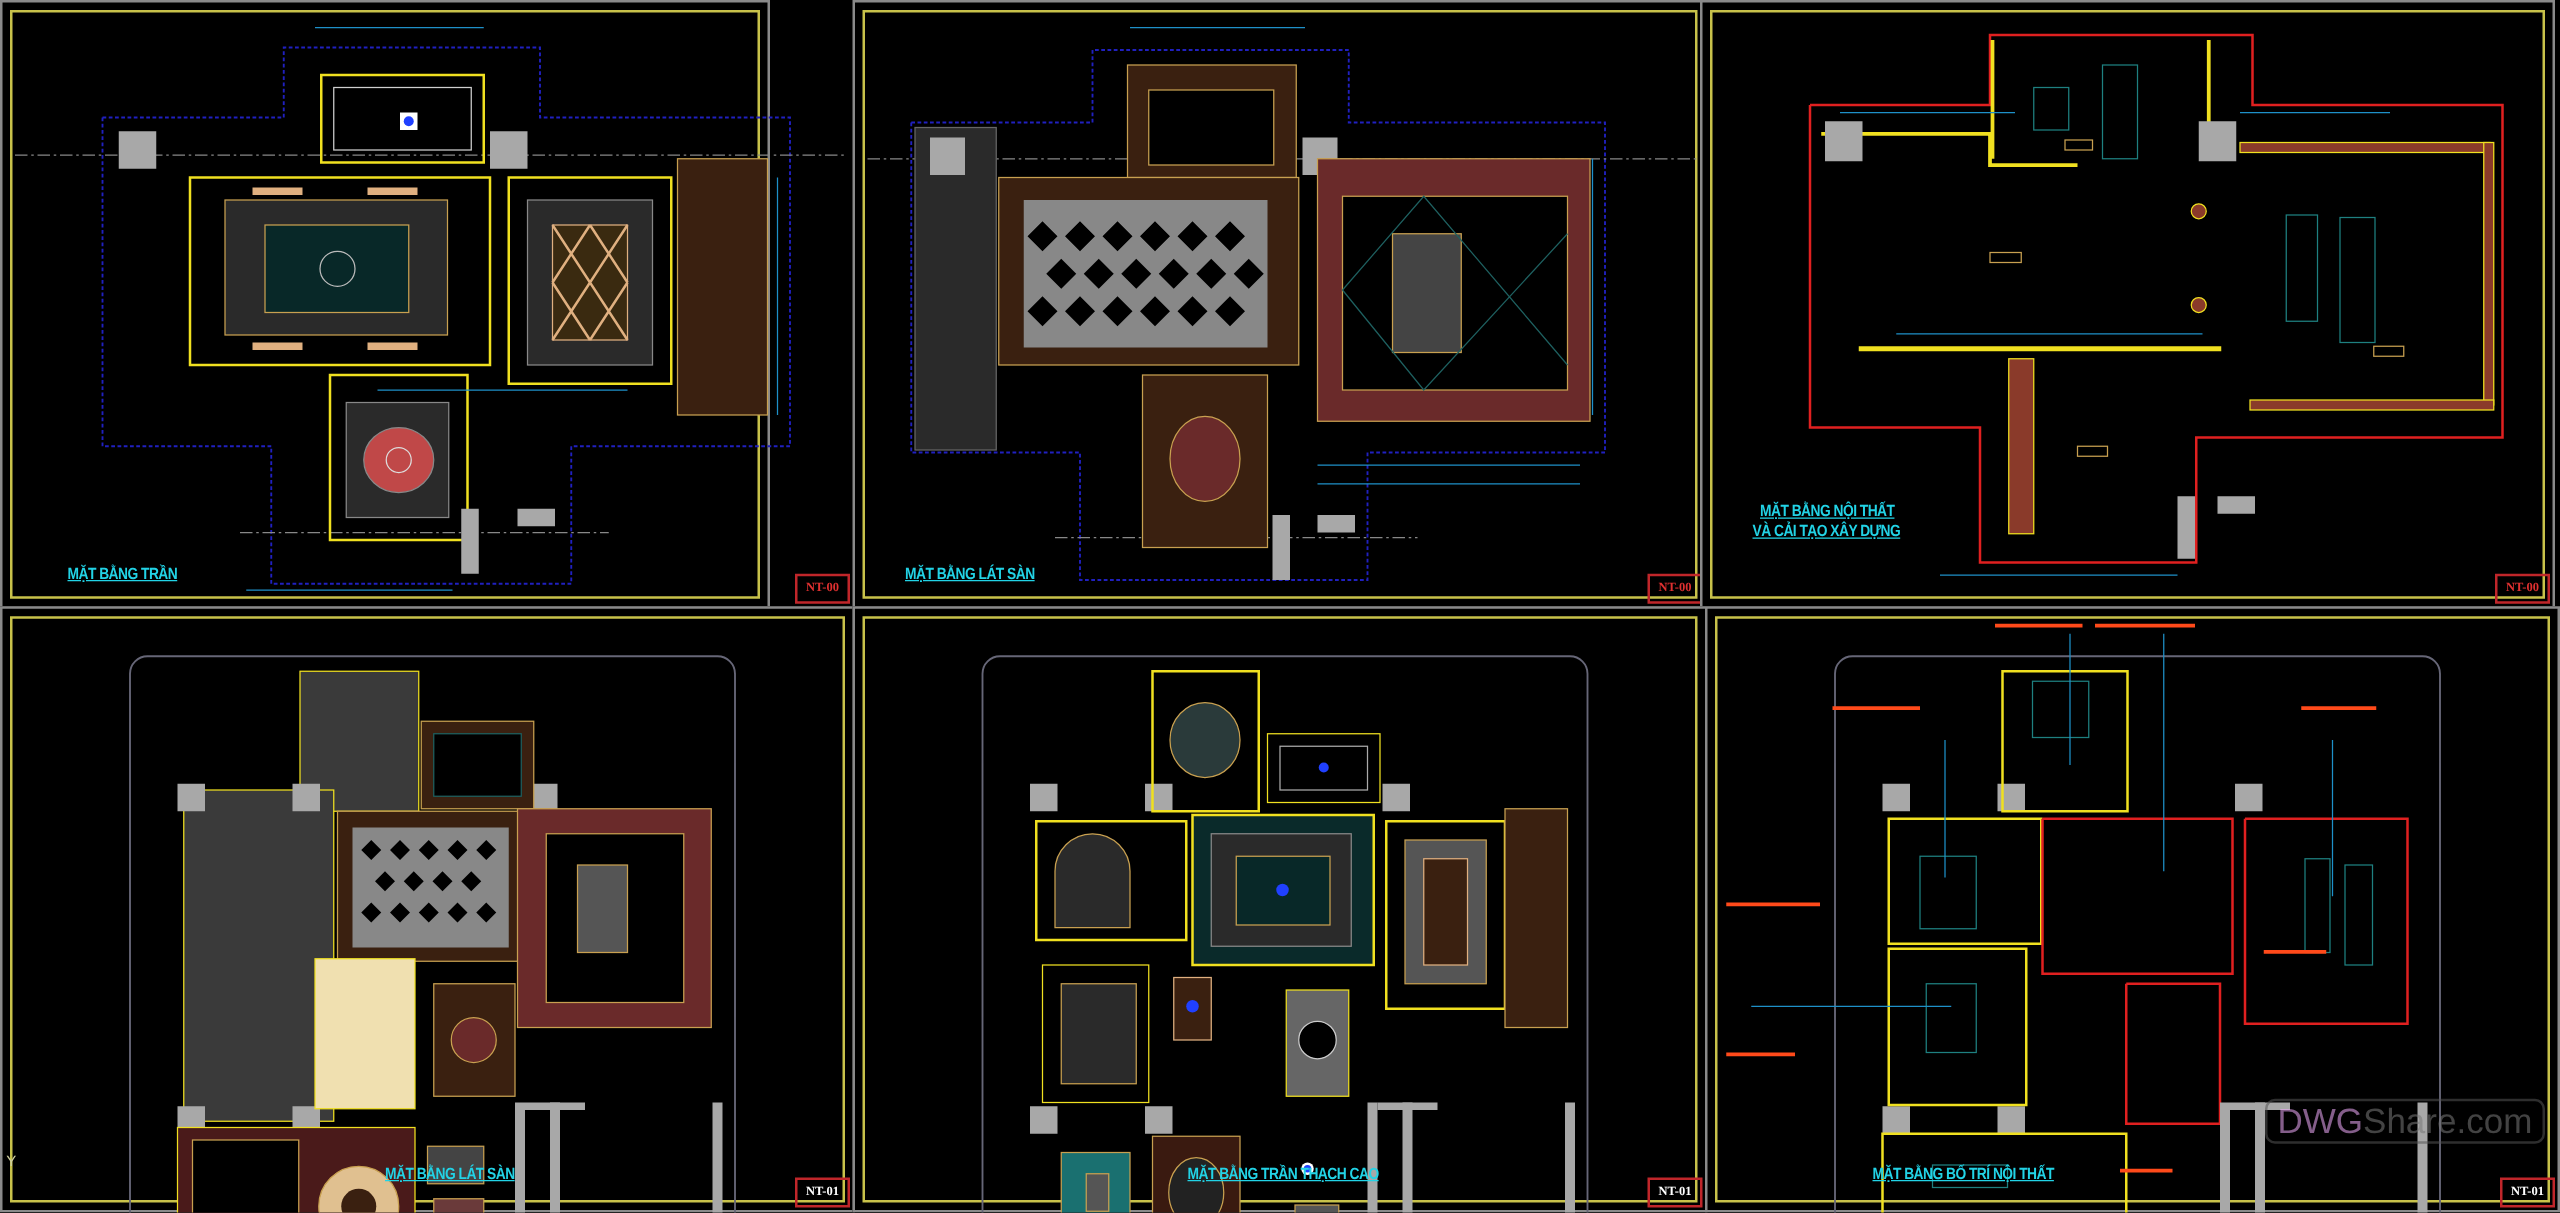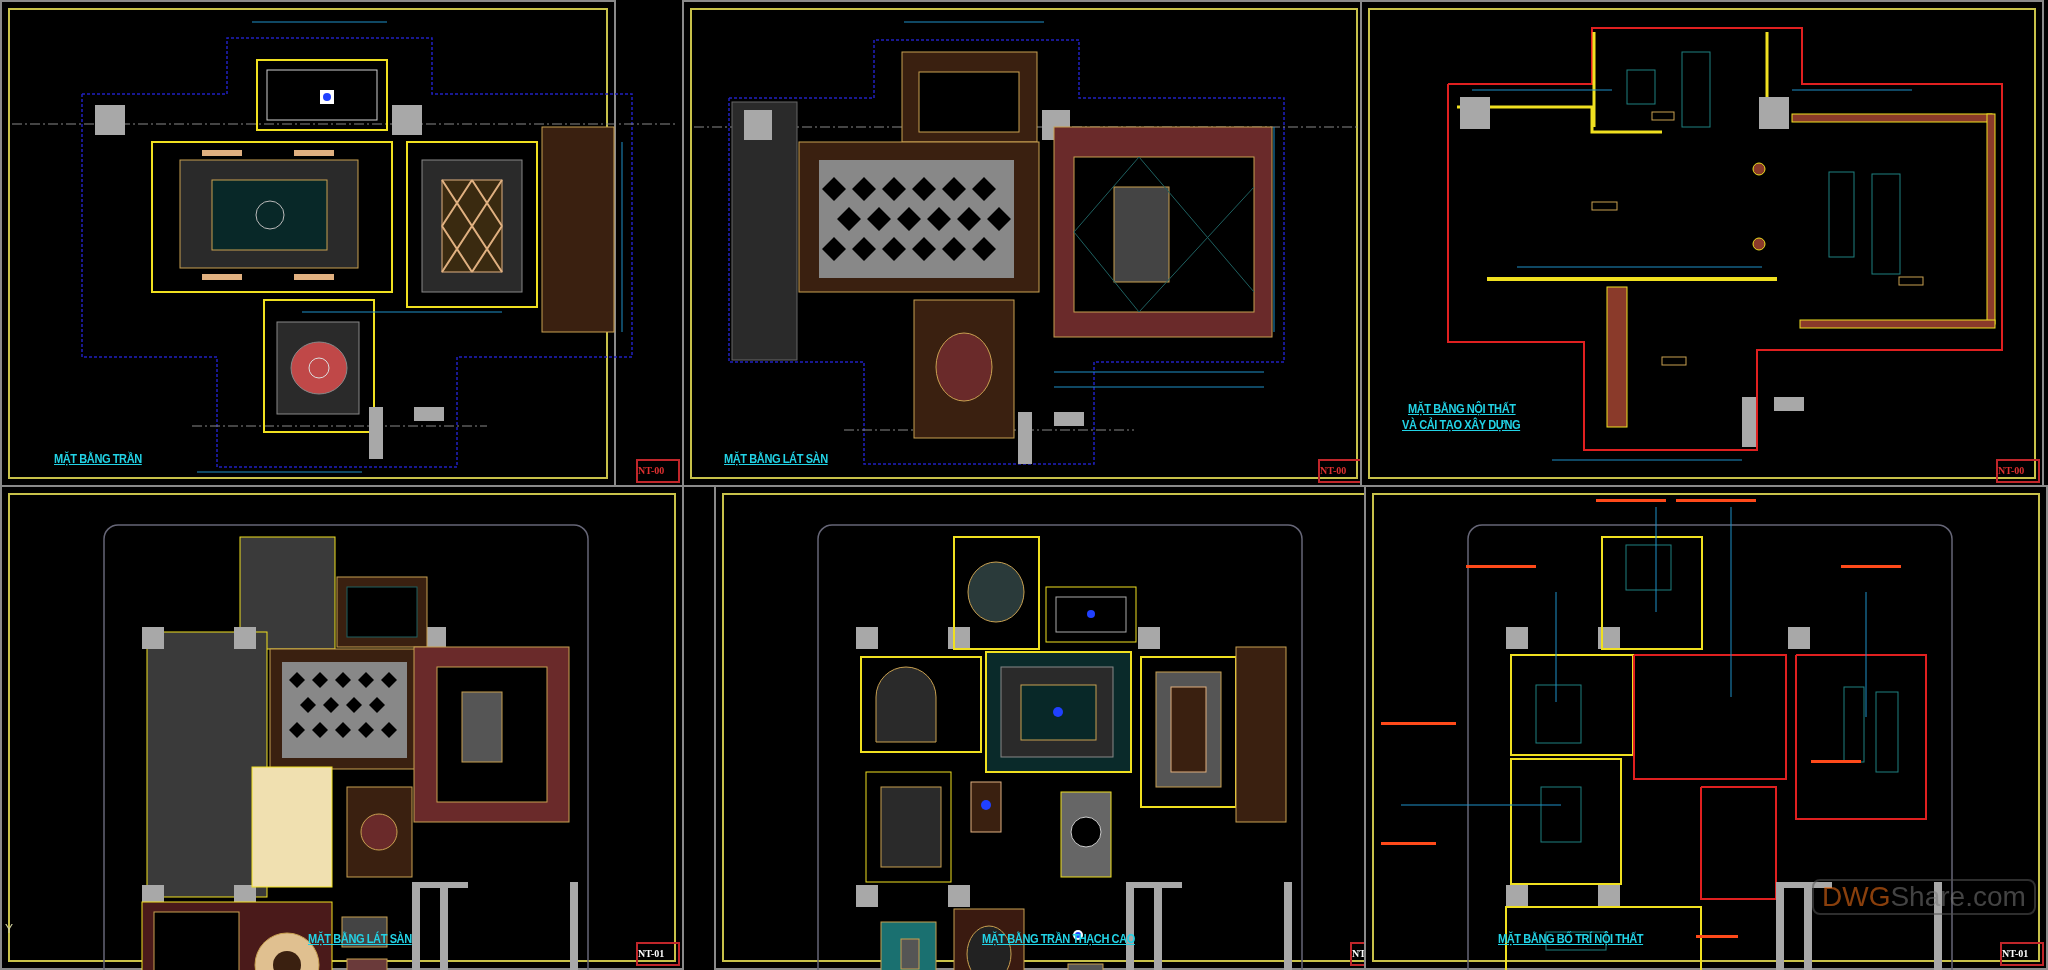--- a/index.html
+++ b/index.html
@@ -1,24 +1,24 @@
 <!DOCTYPE html>
 <html><head>
 <meta charset="utf-8">
 <style>
   html,body{margin:0;padding:0;background:#000;}
   body{width:2048px;height:970px;position:relative;overflow:hidden;font-family:"Liberation Sans",sans-serif;}
   .sheet{position:absolute;border:2px solid #8a8a8a;box-sizing:border-box;background:#000;}
   .inner{position:absolute;left:6px;top:6px;right:6px;bottom:6px;border:2px solid #c8c24a;}
   .sheet-title{position:absolute;color:#22d3e6;font-weight:bold;font-size:13px;text-decoration:underline;letter-spacing:-0.5px;transform:scaleX(0.85);transform-origin:left top;white-space:nowrap;line-height:18px;}
-  .sheet-code{position:absolute;border:2px solid #c0262a;width:40px;height:20px;color:#e03030;font-family:"Liberation Serif",serif;font-weight:bold;font-size:10px;text-align:left;line-height:20px;}
+  .sheet-code{position:absolute;border:2px solid #c0262a;width:40px;height:20px;color:#e03030;font-family:"Liberation Serif",serif;font-weight:bold;font-size:10px;text-align:center;line-height:20px;}
   .sheet-code.white{color:#ffffff;}
   svg{position:absolute;left:0;top:0;}
   .watermark{position:absolute;font-size:28px;color:#7a7a7a;opacity:0.55;border:2px solid #555;border-radius:8px;padding:0 8px;}
-  .watermark .dwg{color:#f97316;}
+  .watermark .dwg{color:#f0abfc;}
   .ucs{position:absolute;color:#d0d0a0;font-size:12px;}
 </style>
 </head>
 <body>
 
 <div class="sheet" style="left:0;top:0;width:616px;height:487px;">
   <div class="inner"></div>
   <svg width="684" height="487">
 
     <polyline points="80,92 225,92 225,36 430,36 430,92 630,92 630,355 455,355 455,465 215,465 215,355 80,355 80,92" fill="none" stroke="#2020c0" stroke-width="1.5" stroke-dasharray="3,2"></polyline>
@@ -198,21 +198,21 @@
     <rect x="410" y="395" width="8" height="125" fill="#a8a8a8"></rect>
     <rect x="438" y="395" width="8" height="125" fill="#a8a8a8"></rect>
     <rect x="418" y="395" width="48" height="6" fill="#a8a8a8"></rect>
     <rect x="568" y="395" width="8" height="125" fill="#a8a8a8"></rect>
   </svg>
   <div class="sheet-title" style="left:306px;top:443px;">MẶT BẰNG LÁT SÀN</div>
   <div class="sheet-code white" style="left:634px;top:455px;">NT-01</div>
   <div class="ucs" style="left:3px;top:435px;">Y</div>
 </div>
 
-<div class="sheet" style="left:682px;top:485px;width:684px;height:485px;margin-left:32px;">
+<div class="sheet" style="left:682px;top:485px;width:684px;height:485px;">
   <div class="inner"></div>
   <svg width="684" height="485">
     <rect x="102" y="38" width="484" height="525" rx="14" fill="none" stroke="#667" stroke-width="1.5"></rect>
 
     <rect x="140" y="140" width="22" height="22" fill="#a8a8a8"></rect>
     <rect x="232" y="140" width="22" height="22" fill="#a8a8a8"></rect>
     <rect x="422" y="140" width="22" height="22" fill="#a8a8a8"></rect>
     <rect x="140" y="398" width="22" height="22" fill="#a8a8a8"></rect>
     <rect x="232" y="398" width="22" height="22" fill="#a8a8a8"></rect>
 

